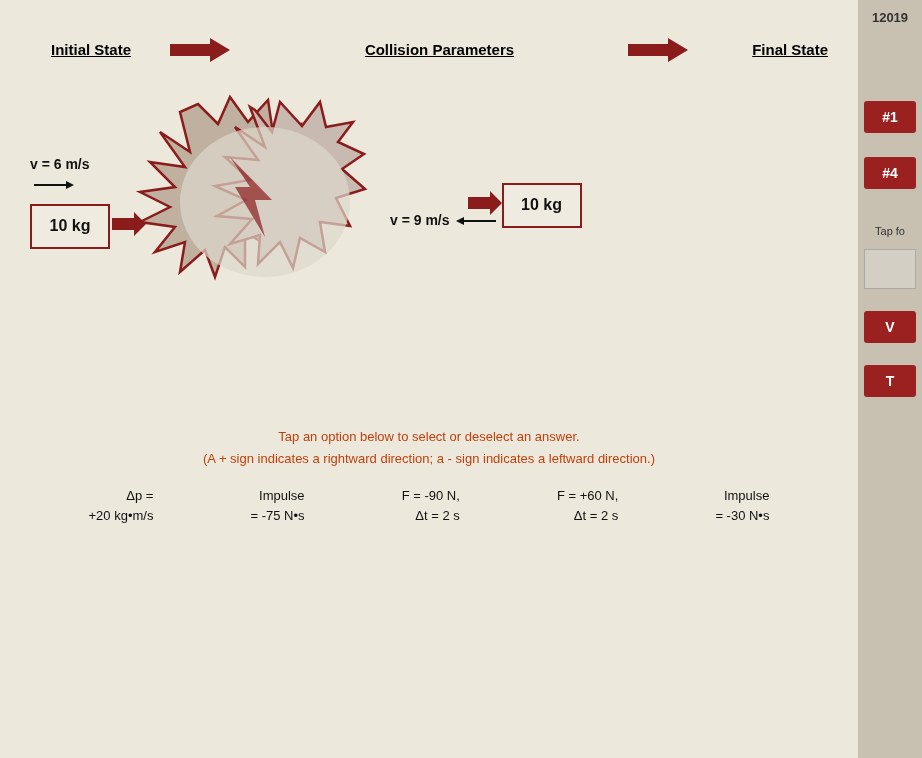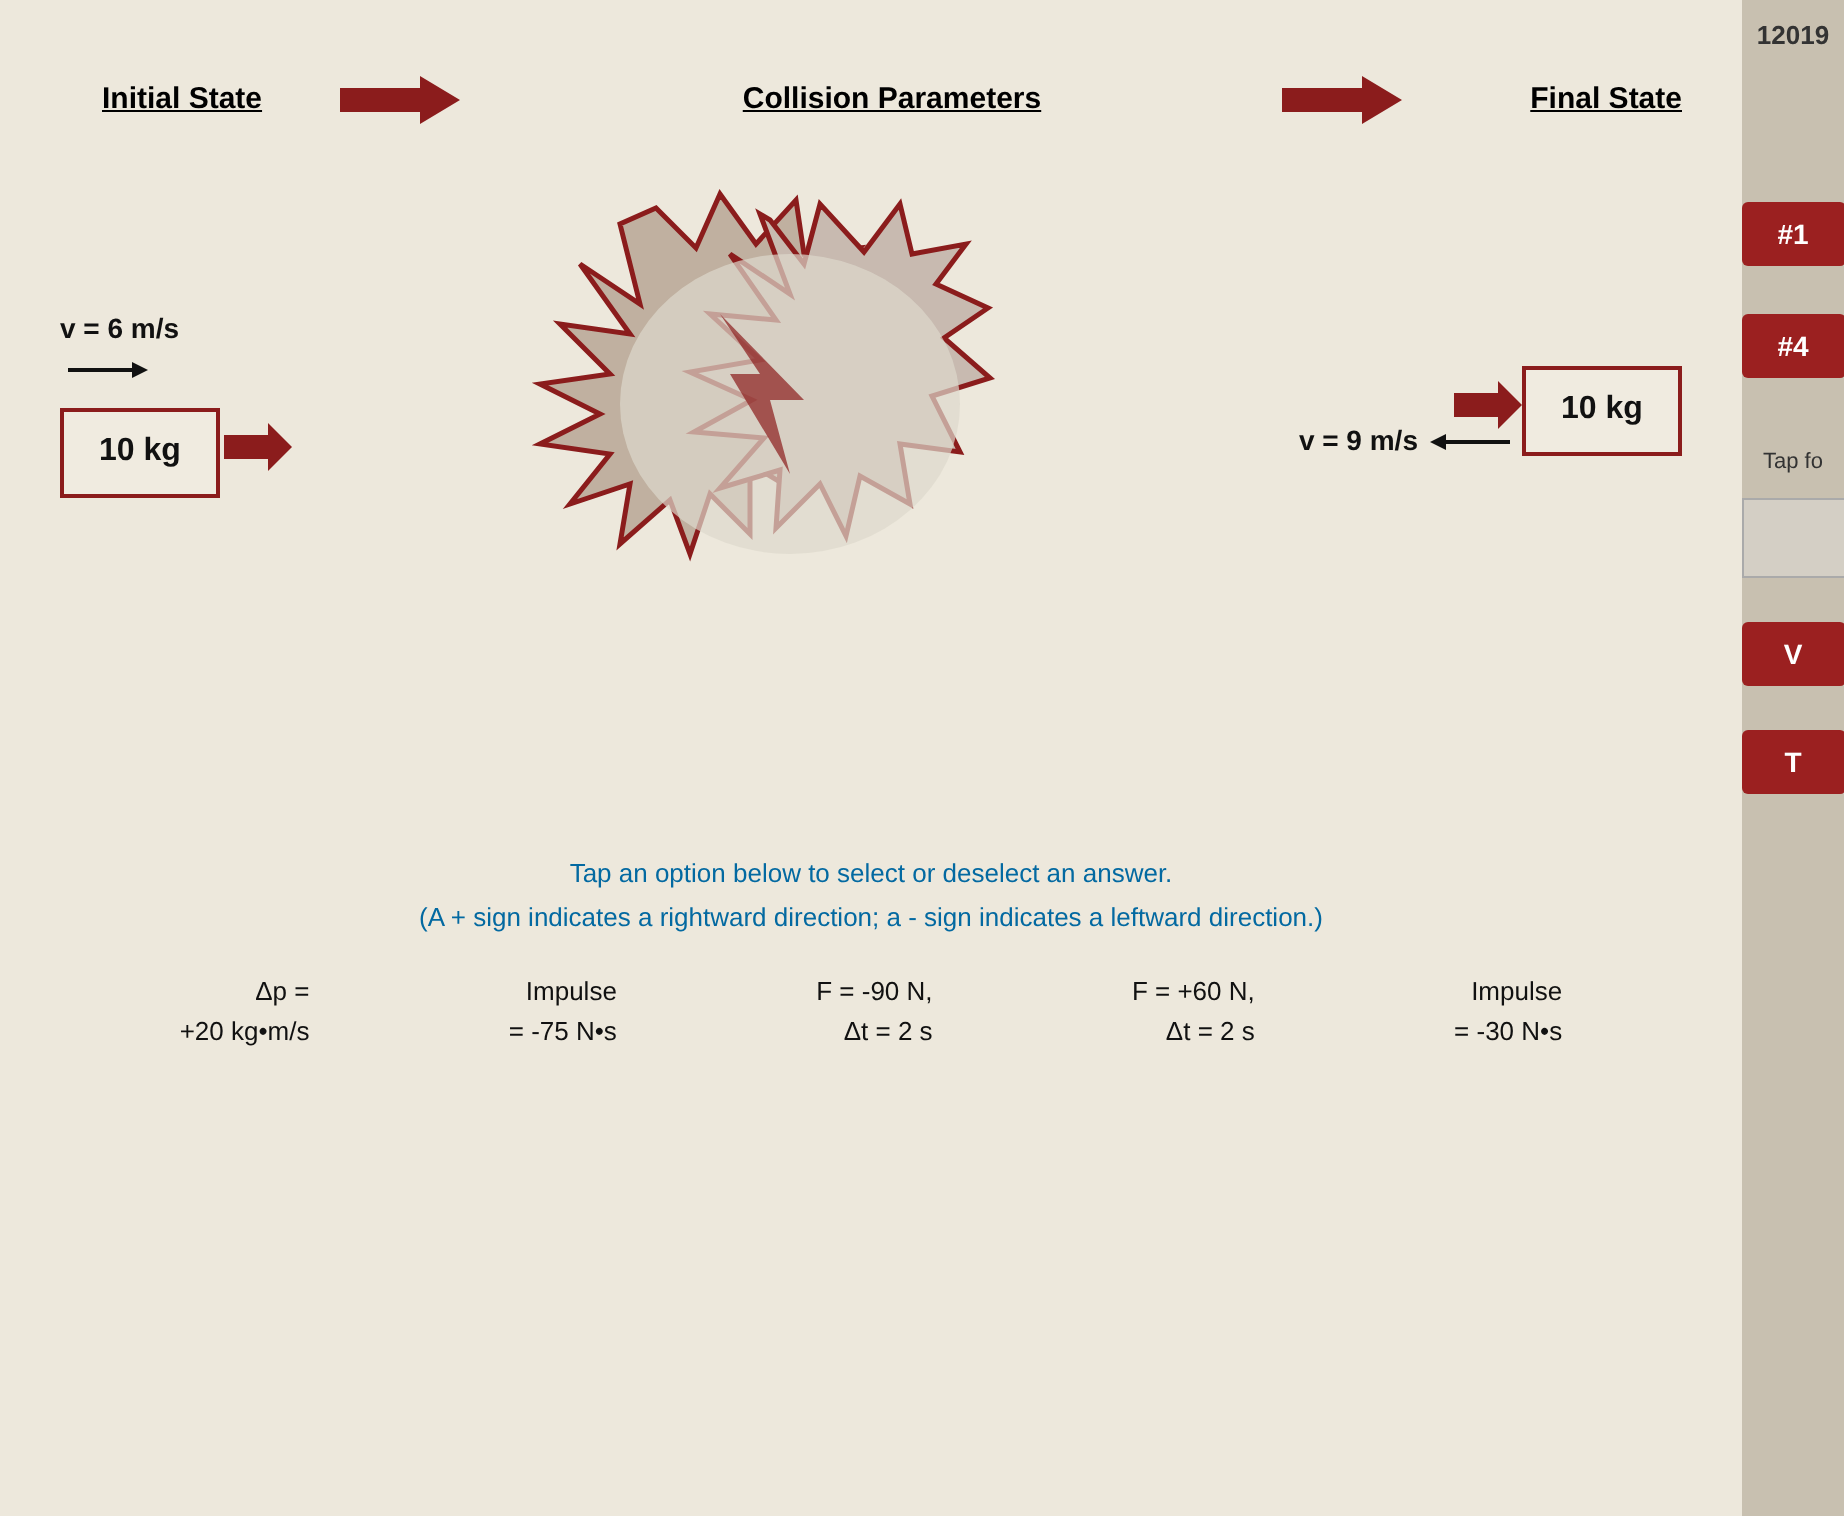--- a/index.html
+++ b/index.html
@@ -14,21 +14,21 @@
     }
 
     .main-area {
       flex: 1;
       padding: 18px 20px 10px 20px;
       position: relative;
       background: #ede8dc;
     }
 
     .sidebar {
-      width: 51px;
+      width: 64px;
       background: #c8c0b0;
       display: flex;
       flex-direction: column;
       align-items: center;
       padding: 10px 1px;
       gap: 8px;
     }
 
     .sidebar-number {
       font-size: 13px;
@@ -107,21 +107,21 @@
       font-weight: bold;
       color: #000000;
       text-decoration: underline;
       margin-left: 21px;
     }
 
     
     .physics-diagram {
       display: flex;
       align-items: center;
-      justify-content: space-between;
+      justify-content: flex-start;
       padding: 0 10px;
       position: relative;
       height: 260px;
     }
 
     
     .initial-state {
       display: flex;
       flex-direction: column;
       align-items: flex-start;
@@ -176,21 +176,21 @@
     .final-state {
       display: flex;
       align-items: flex-end;
       gap: 6px;
     }
 
     
     .options-instruction {
       text-align: center;
       font-size: 13px;
-      color: #0369a1;
+      color: #c2410c;
       line-height: 1.7;
       margin-top: 10px;
     }
 
     .options-row {
       display: flex;
       justify-content: space-around;
       align-items: flex-start;
       margin-top: 16px;
       padding: 0 20px;

